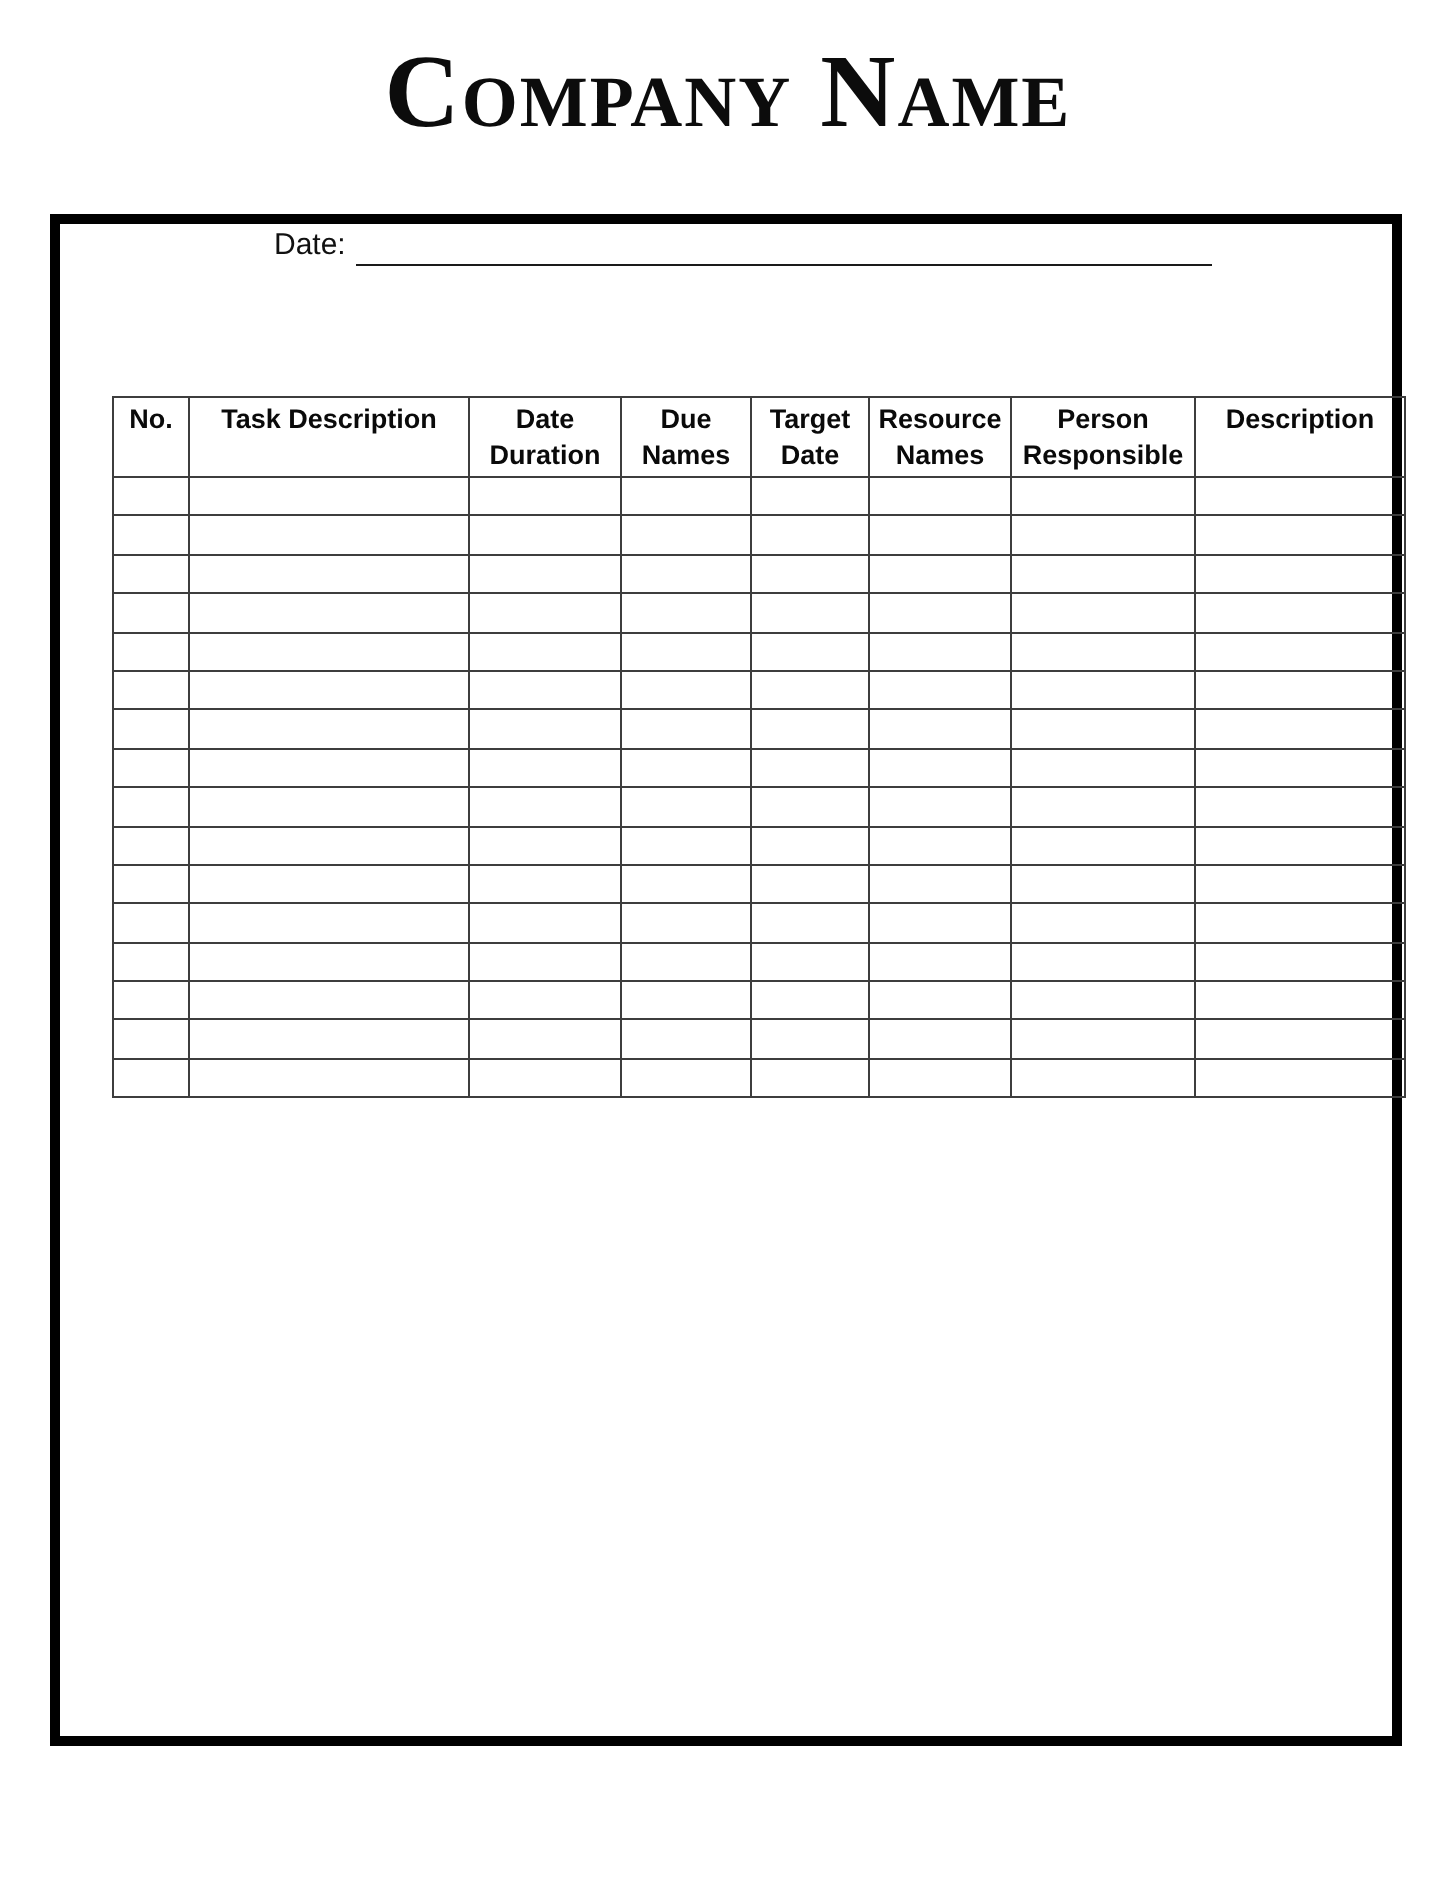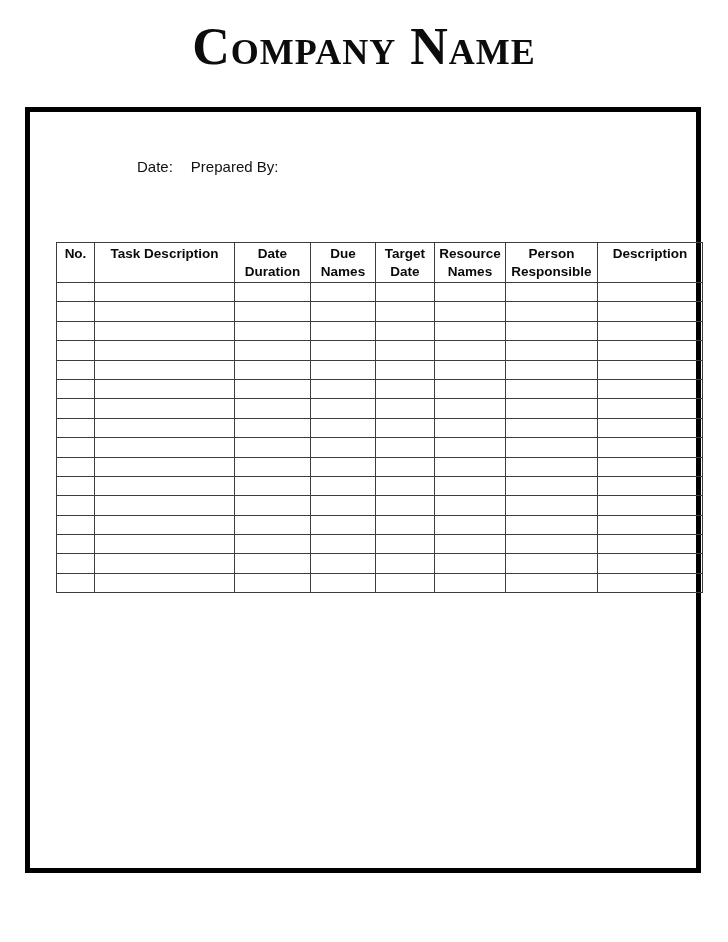--- a/index.html
+++ b/index.html
@@ -47,25 +47,24 @@
     text-align: center;
     font-size: 29px;
     line-height: 35px;
     font-weight: 700;
     text-decoration: underline;
     text-decoration-thickness: 2px;
     text-underline-offset: 3px;
     color: #0a0a0a;
   }
   .fields {
-    margin-top: 44px;
     padding-left: 107px;
     padding-right: 90px;
     display: flex;
-    flex-direction: row;
+    flex-direction: column;
     gap: 13px;
   }
   .field-row {
     display: flex;
     align-items: stretch;
     height: 21px;
   }
   .field-label {
     font-size: 15px;
     line-height: 21px;
@@ -117,24 +116,20 @@
 <div class="page">
 
   <h1 class="company-name">Company Name</h1>
 
   <div class="border-box">
 
 
     <div class="fields">
       <div class="field-row">
         <span class="field-label">Date:</span>
-        <span class="field-line"></span>
-      </div>
-      <div class="field-row">
-        <span class="field-label">Prepared By:</span>
         <span class="field-line"></span>
       </div>
     </div>
 
     <table class="schedule-table">
       <colgroup>
         <col class="c-no">
           <col class="c-desc">
           <col class="c-dur">
           <col class="c-due">

